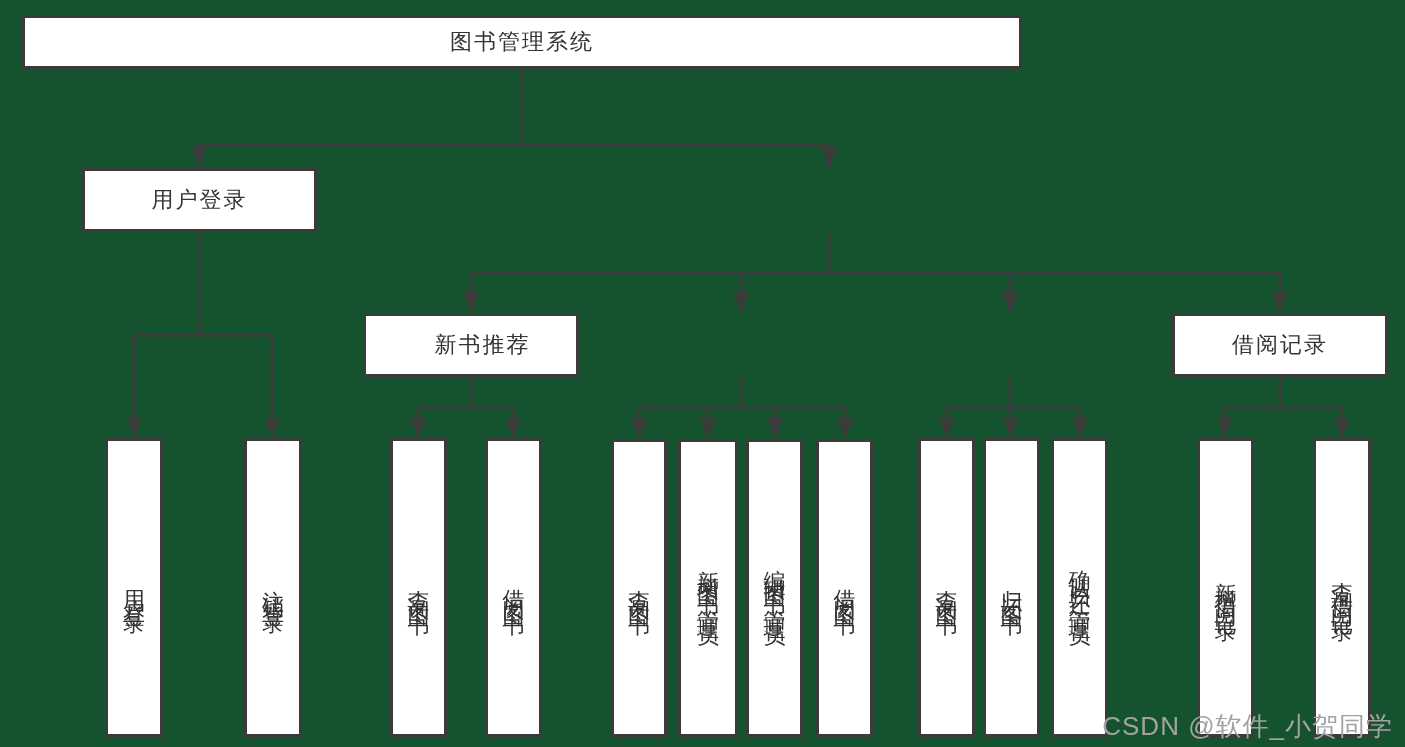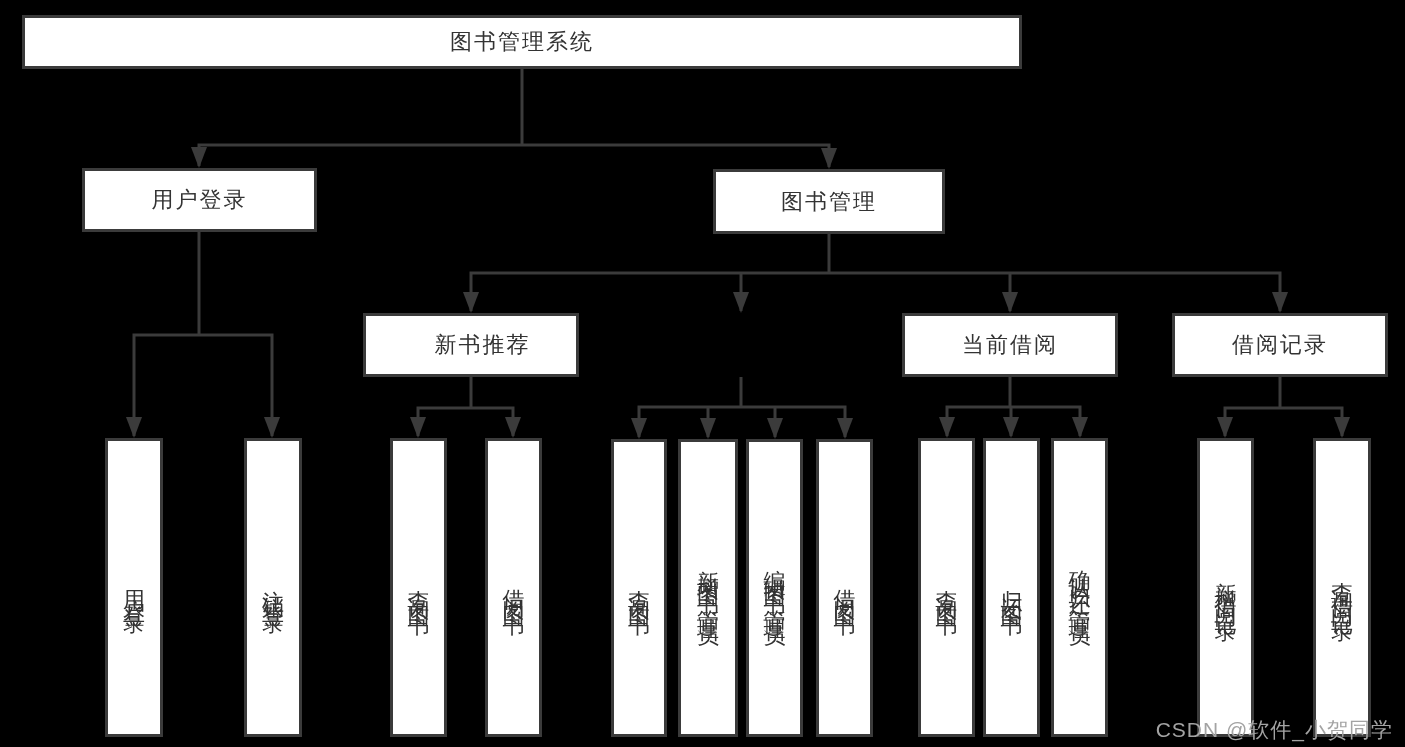--- a/index.html
+++ b/index.html
@@ -4,21 +4,21 @@
 <style>
   html, body {
     margin: 0;
     padding: 0;
     background: #ffffff;
   }
   .canvas {
     position: relative;
     width: 1405px;
     height: 747px;
-    background: #000000;
+    background: #14532d;
     font-family: "Liberation Sans", "DejaVu Sans", sans-serif;
     overflow: hidden;
   }
   .edges {
     position: absolute;
     left: 0;
     top: 0;
     z-index: 1;
   }
   .node {
@@ -44,21 +44,21 @@
     font-size: 22px;
     letter-spacing: 8px;
     line-height: 1;
     color: #333333;
     white-space: nowrap;
   }
   .watermark {
     position: absolute;
     right: 12px;
     bottom: 3px;
-    font-size: 21px;
+    font-size: 26px;
     color: #a3a3a3;
     letter-spacing: 1px;
     z-index: 3;
     white-space: nowrap;
   }
 </style>
 </head>
 <body>
 
 <div class="canvas">
@@ -122,29 +122,23 @@
     </g>
   </svg>
 
   <div class="node h-node" style="left:22px; top:15px; width:1000px; height:54px;">
     <span>图书管理系统</span>
   </div>
 
   <div class="node h-node" style="left:82px; top:168px; width:235px; height:64px;">
     <span>用户登录</span>
   </div>
-  <div class="node h-node" style="left:713px; top:169px; width:232px; height:65px;">
-    <span>图书管理</span>
-  </div>
 
   <div class="node h-node" style="left:363px; top:313px; width:216px; height:64px;padding-left:23px;">
     <span>新书推荐</span>
-  </div>
-  <div class="node h-node" style="left:902px; top:313px; width:216px; height:64px;">
-    <span>当前借阅</span>
   </div>
   <div class="node h-node" style="left:1172px; top:313px; width:216px; height:64px;">
     <span>借阅记录</span>
   </div>
 
   <div class="node v-node" style="left:105px; top:438px; width:58px; height:299px;">
     <span>用户登录</span>
   </div>
   <div class="node v-node" style="left:244px; top:438px; width:58px; height:299px;">
     <span>注销登录</span>

